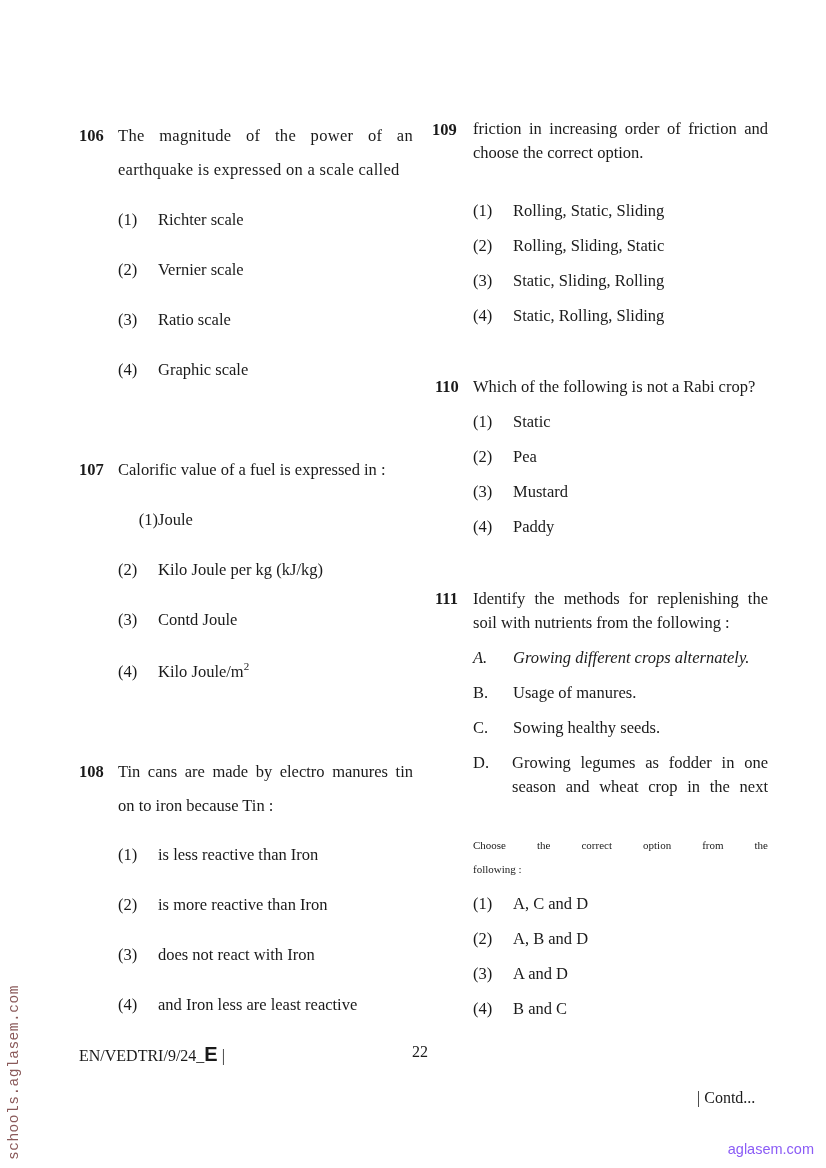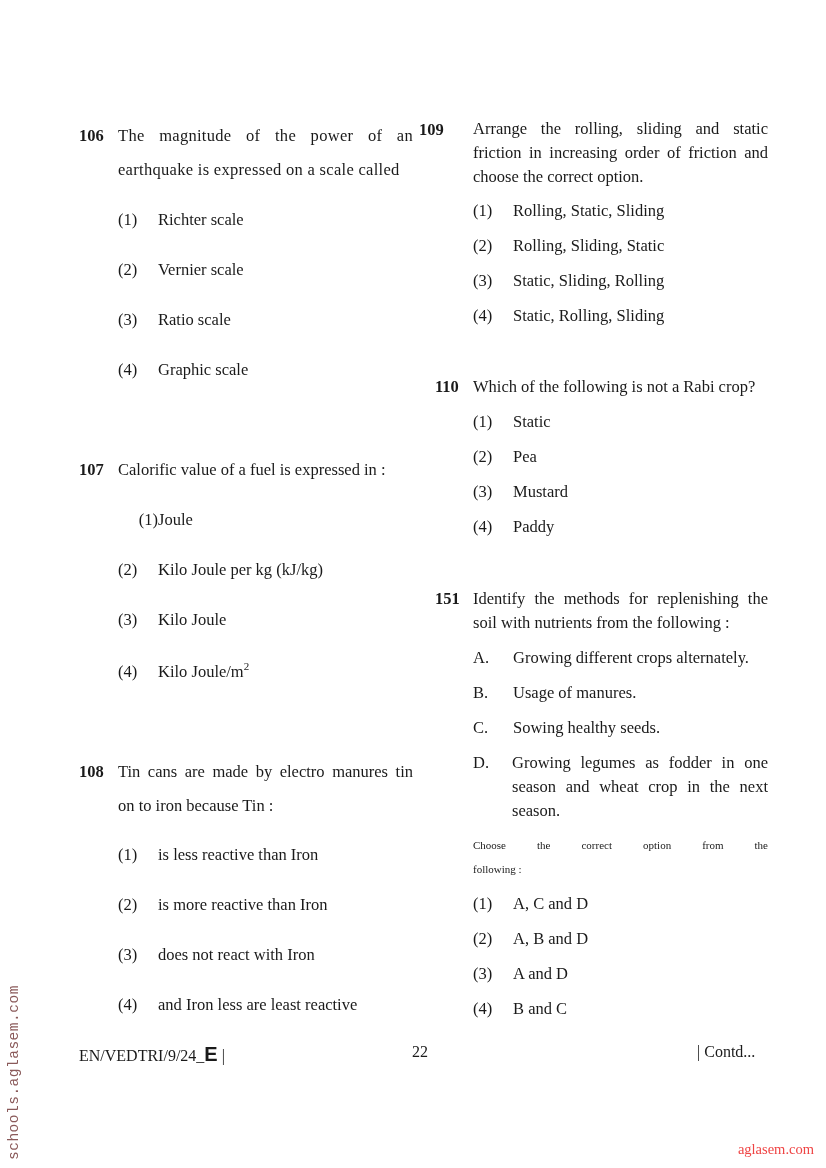--- a/index.html
+++ b/index.html
@@ -12,93 +12,91 @@
   .opt { position: absolute; font-size: 16.5px; white-space: nowrap; }
   .opt .lbl { display: inline-block; width: 40px; }
   .footer { position: absolute; top: 1043px; font-size: 16px; }
   .wm-side {
     position: absolute; left: 6px; top: 1160px; transform-origin: left top; transform: rotate(-90deg);
     font-family: "Liberation Mono", "DejaVu Sans Mono", monospace; font-size: 14.5px; color: #8a5a5a; letter-spacing: 0.5px;
     white-space: nowrap;
   }
   .wm-bottom {
     position: absolute; right: 12px; top: 1141px;
-    font-family: Liberation Serif, serif; font-size: 14.5px; color: #ef4444;
+    font-family: Liberation Sans, sans-serif; font-size: 14.5px; color: #8b5cf6;
   }
   .bigE { font-family: "Liberation Sans", "DejaVu Sans", sans-serif; font-weight: bold; font-size: 20px; }
 </style>
 </head>
 <body>
 
 <div class="qnum" style="left:79px; top:126px;">106</div>
 <div class="stem" style="left:118px; top:124px; width:295px; font-size:16.5px; letter-spacing:0.3px;">
   <div style="text-align:justify; text-align-last:justify;">The magnitude of the power of an</div>
   <div style="margin-top:10px;">earthquake is expressed on a scale called</div>
 </div>
 <div class="opt" style="left:118px; top:210px;"><span class="lbl">(1)</span><span>Richter scale</span></div>
 <div class="opt" style="left:118px; top:260px;"><span class="lbl">(2)</span><span>Vernier scale</span></div>
 <div class="opt" style="left:118px; top:310px;"><span class="lbl">(3)</span><span>Ratio scale</span></div>
 <div class="opt" style="left:118px; top:360px;"><span class="lbl">(4)</span><span>Graphic scale</span></div>
 
 <div class="qnum" style="left:79px; top:460px;">107</div>
 <div class="opt" style="left:118px; top:460px;">Calorific value of a fuel is expressed in :</div>
 <div class="opt" style="left:118px; top:510px;text-align:right;"><span class="lbl">(1)</span><span>Joule</span></div>
 <div class="opt" style="left:118px; top:560px;"><span class="lbl">(2)</span><span>Kilo Joule per kg (kJ/kg)</span></div>
-<div class="opt" style="left:118px; top:610px;"><span class="lbl">(3)</span><span>Kilo Joule</span></div>
+<div class="opt" style="left:118px; top:610px;"><span class="lbl">(3)</span><span>Contd Joule</span></div>
 <div class="opt" style="left:118px; top:660px;"><span class="lbl">(4)</span><span>Kilo Joule/m</span><sup style="font-size:11px;">2</sup></div>
 
 <div class="qnum" style="left:79px; top:762px;">108</div>
 <div class="stem" style="left:118px; top:760px; width:295px; font-size:16.5px;">
   <div style="text-align:justify; text-align-last:justify;">Tin cans are made by electro manures tin</div>
   <div style="margin-top:10px;">on to iron because Tin :</div>
 </div>
 <div class="opt" style="left:118px; top:845px;"><span class="lbl">(1)</span><span>is less reactive than Iron</span></div>
 <div class="opt" style="left:118px; top:895px;"><span class="lbl">(2)</span><span>is more reactive than Iron</span></div>
 <div class="opt" style="left:118px; top:945px;"><span class="lbl">(3)</span><span>does not react with Iron</span></div>
 <div class="opt" style="left:118px; top:995px;"><span class="lbl">(4)</span><span>and Iron less are least reactive</span></div>
 
-<div class="qnum" style="left:419px; top:120px;">109</div>
+<div class="qnum" style="left:432px; top:120px;">109</div>
 <div class="stem" style="left:473px; top:117px; width:295px; font-size:16.5px;">
-  <div style="text-align:justify; text-align-last:justify;">Arrange the rolling, sliding and static</div>
   <div style="text-align:justify; text-align-last:justify;">friction in increasing order of friction and</div>
   <div>choose the correct option.</div>
 </div>
 <div class="opt" style="left:473px; top:201px;"><span class="lbl">(1)</span><span>Rolling, Static, Sliding</span></div>
 <div class="opt" style="left:473px; top:236px;"><span class="lbl">(2)</span><span>Rolling, Sliding, Static</span></div>
 <div class="opt" style="left:473px; top:271px;"><span class="lbl">(3)</span><span>Static, Sliding, Rolling</span></div>
 <div class="opt" style="left:473px; top:306px;"><span class="lbl">(4)</span><span>Static, Rolling, Sliding</span></div>
 
 <div class="qnum" style="left:435px; top:377px;">110</div>
 <div class="opt" style="left:473px; top:377px;">Which of the following is not a Rabi crop?</div>
 <div class="opt" style="left:473px; top:412px;"><span class="lbl">(1)</span><span>Static</span></div>
 <div class="opt" style="left:473px; top:447px;"><span class="lbl">(2)</span><span>Pea</span></div>
 <div class="opt" style="left:473px; top:482px;"><span class="lbl">(3)</span><span>Mustard</span></div>
 <div class="opt" style="left:473px; top:517px;"><span class="lbl">(4)</span><span>Paddy</span></div>
 
-<div class="qnum" style="left:435px; top:589px;">151</div>
+<div class="qnum" style="left:435px; top:589px;">111</div>
 <div class="stem" style="left:473px; top:587px; width:295px; font-size:16.5px;">
   <div style="text-align:justify; text-align-last:justify;">Identify the methods for replenishing the</div>
   <div>soil with nutrients from the following :</div>
 </div>
-<div class="opt" style="left:473px; top:648px;"><span class="lbl">A.</span><span>Growing different crops alternately.</span></div>
+<div class="opt" style="left:473px; top:648px;font-style:italic;"><span class="lbl">A.</span><span>Growing different crops alternately.</span></div>
 <div class="opt" style="left:473px; top:683px;"><span class="lbl">B.</span><span>Usage of manures.</span></div>
 <div class="opt" style="left:473px; top:718px;"><span class="lbl">C.</span><span>Sowing healthy seeds.</span></div>
 <div class="opt" style="left:473px; top:753px;"><span class="lbl" style="vertical-align:top;">D.</span></div>
 <div class="stem" style="left:512px; top:751px; width:256px; font-size:16.5px;">
   <div style="text-align:justify; text-align-last:justify;">Growing legumes as fodder in one</div>
   <div style="text-align:justify; text-align-last:justify;">season and wheat crop in the next</div>
-  <div>season.</div>
 </div>
 <div class="stem" style="left:473px; top:833px; width:295px; font-size:11px;">
   <div style="text-align:justify; text-align-last:justify;">Choose the correct option from the</div>
   <div>following :</div>
 </div>
 <div class="opt" style="left:473px; top:894px;"><span class="lbl">(1)</span><span>A, C and D</span></div>
 <div class="opt" style="left:473px; top:929px;"><span class="lbl">(2)</span><span>A, B and D</span></div>
 <div class="opt" style="left:473px; top:964px;"><span class="lbl">(3)</span><span>A and D</span></div>
 <div class="opt" style="left:473px; top:999px;"><span class="lbl">(4)</span><span>B and C</span></div>
 
 <div class="footer" style="left:79px;"><span>EN/VEDTRI/9/24_</span><span class="bigE">E</span> <span>|</span></div>
 <div class="footer" style="left:412px;">22</div>
-<div class="footer" style="left:697px;">| Contd...</div>
+<div class="footer" style="left:697px;margin-top:46px;">| Contd...</div>
 
 <div class="wm-side">schools.aglasem.com</div>
 <div class="wm-bottom">aglasem.com</div>
 
 </body></html>

